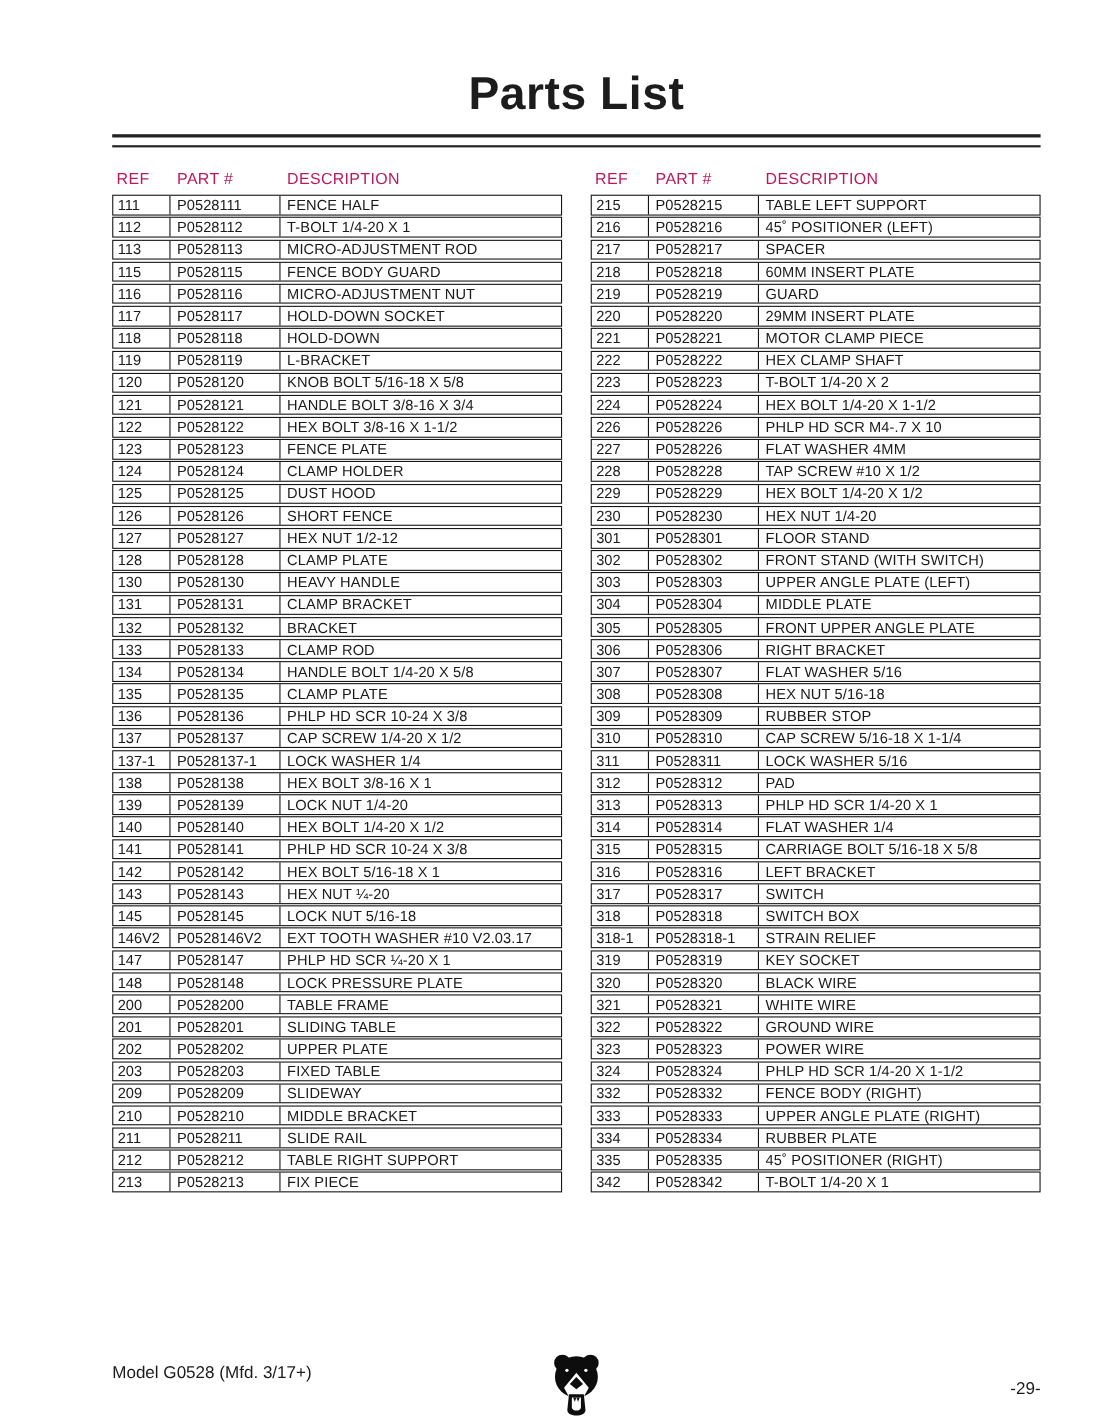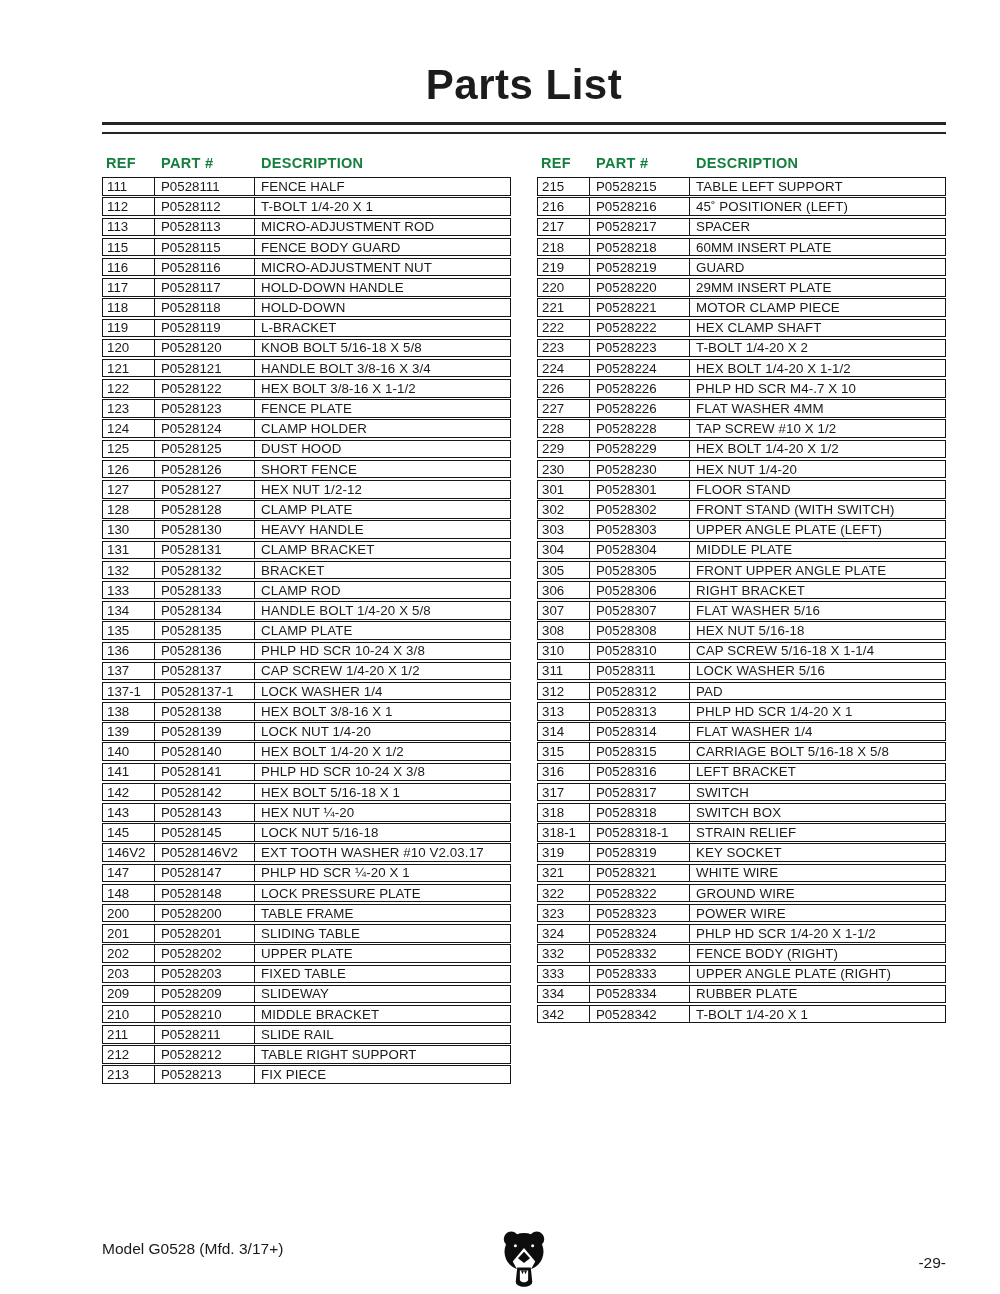--- a/index.html
+++ b/index.html
@@ -30,24 +30,24 @@
   .tables {
     display: flex;
     gap: 26px;
     margin: 21px 78px 0 78px;
     align-items: flex-start;
   }
   .ptable { width: 409px; flex: 0 0 409px; }
 
   .thead {
     display: flex;
-    font-weight: 700;
+    font-weight: 400;
     font-size: 14.5px;
     letter-spacing: 0.3px;
-    color: #15803d;
+    color: #be185d;
     margin: 0 0 6px 0;
   }
   .thead .col-ref  { padding-left: 4px; }
   .thead .col-part { padding-left: 7px; }
   .thead .col-desc { padding-left: 7px; }
 
   .col-ref  { width: 52px;  flex: 0 0 52px;  box-sizing: border-box; }
   .col-part { width: 100px; flex: 0 0 100px; box-sizing: border-box; }
   .col-desc { flex: 1 1 auto; box-sizing: border-box; min-width: 0; }
 
@@ -127,21 +127,21 @@
             <div class="cell col-desc">FENCE BODY GUARD</div>
           </div>
           <div class="prow">
             <div class="cell col-ref">116</div>
             <div class="cell col-part">P0528116</div>
             <div class="cell col-desc">MICRO-ADJUSTMENT NUT</div>
           </div>
           <div class="prow">
             <div class="cell col-ref">117</div>
             <div class="cell col-part">P0528117</div>
-            <div class="cell col-desc">HOLD-DOWN HANDLE</div>
+            <div class="cell col-desc">HOLD-DOWN SOCKET</div>
           </div>
           <div class="prow">
             <div class="cell col-ref">118</div>
             <div class="cell col-part">P0528118</div>
             <div class="cell col-desc">HOLD-DOWN</div>
           </div>
           <div class="prow">
             <div class="cell col-ref">119</div>
             <div class="cell col-part">P0528119</div>
             <div class="cell col-desc">L-BRACKET</div>
@@ -450,20 +450,25 @@
             <div class="cell col-ref">307</div>
             <div class="cell col-part">P0528307</div>
             <div class="cell col-desc">FLAT WASHER 5/16</div>
           </div>
           <div class="prow">
             <div class="cell col-ref">308</div>
             <div class="cell col-part">P0528308</div>
             <div class="cell col-desc">HEX NUT 5/16-18</div>
           </div>
           <div class="prow">
+            <div class="cell col-ref">309</div>
+            <div class="cell col-part">P0528309</div>
+            <div class="cell col-desc">RUBBER STOP</div>
+          </div>
+          <div class="prow">
             <div class="cell col-ref">310</div>
             <div class="cell col-part">P0528310</div>
             <div class="cell col-desc">CAP SCREW 5/16-18 X 1-1/4</div>
           </div>
           <div class="prow">
             <div class="cell col-ref">311</div>
             <div class="cell col-part">P0528311</div>
             <div class="cell col-desc">LOCK WASHER 5/16</div>
           </div>
           <div class="prow">
@@ -505,20 +510,25 @@
             <div class="cell col-ref">318-1</div>
             <div class="cell col-part">P0528318-1</div>
             <div class="cell col-desc">STRAIN RELIEF</div>
           </div>
           <div class="prow">
             <div class="cell col-ref">319</div>
             <div class="cell col-part">P0528319</div>
             <div class="cell col-desc">KEY SOCKET</div>
           </div>
           <div class="prow">
+            <div class="cell col-ref">320</div>
+            <div class="cell col-part">P0528320</div>
+            <div class="cell col-desc">BLACK WIRE</div>
+          </div>
+          <div class="prow">
             <div class="cell col-ref">321</div>
             <div class="cell col-part">P0528321</div>
             <div class="cell col-desc">WHITE WIRE</div>
           </div>
           <div class="prow">
             <div class="cell col-ref">322</div>
             <div class="cell col-part">P0528322</div>
             <div class="cell col-desc">GROUND WIRE</div>
           </div>
           <div class="prow">
@@ -538,20 +548,25 @@
           </div>
           <div class="prow">
             <div class="cell col-ref">333</div>
             <div class="cell col-part">P0528333</div>
             <div class="cell col-desc">UPPER ANGLE PLATE (RIGHT)</div>
           </div>
           <div class="prow">
             <div class="cell col-ref">334</div>
             <div class="cell col-part">P0528334</div>
             <div class="cell col-desc">RUBBER PLATE</div>
+          </div>
+          <div class="prow">
+            <div class="cell col-ref">335</div>
+            <div class="cell col-part">P0528335</div>
+            <div class="cell col-desc">45˚ POSITIONER (RIGHT)</div>
           </div>
           <div class="prow">
             <div class="cell col-ref">342</div>
             <div class="cell col-part">P0528342</div>
             <div class="cell col-desc">T-BOLT 1/4-20 X 1</div>
           </div>
         </div>
     </section>
 
   </div>

